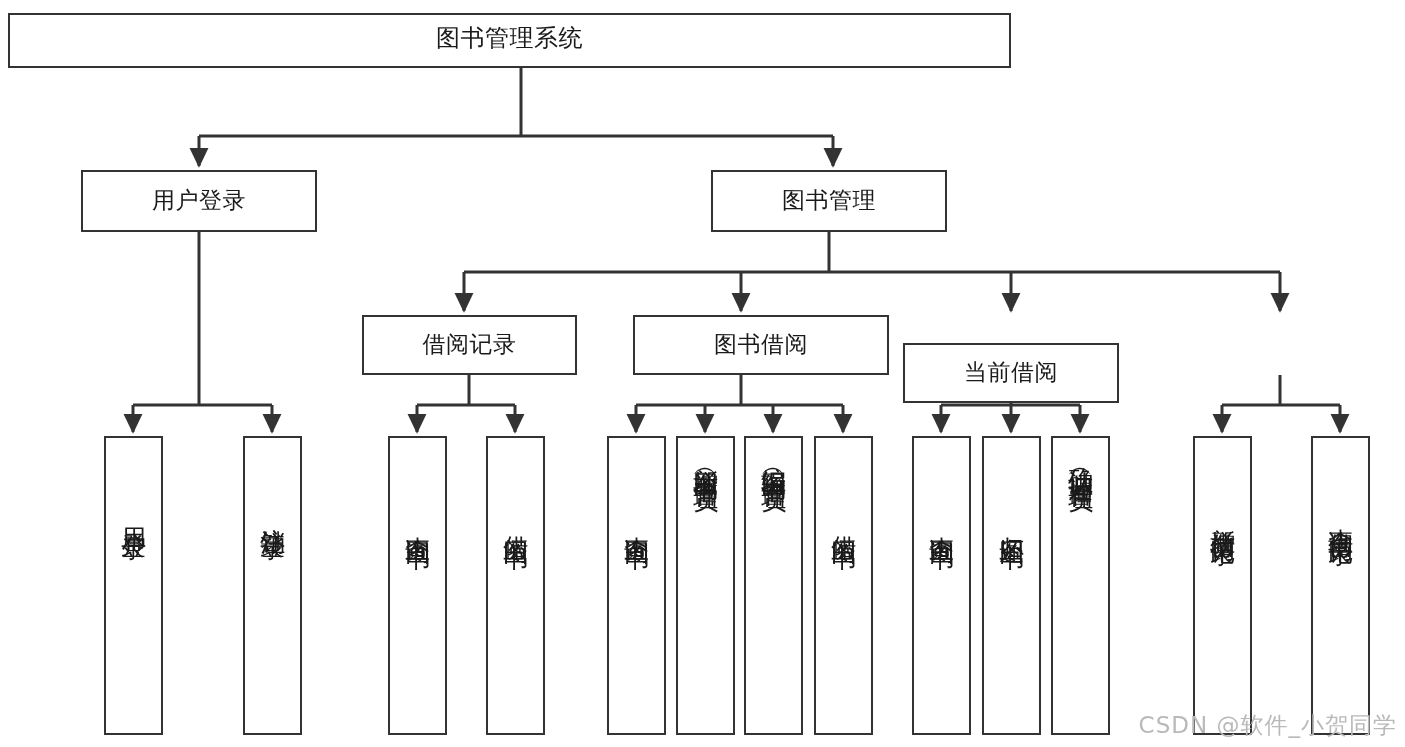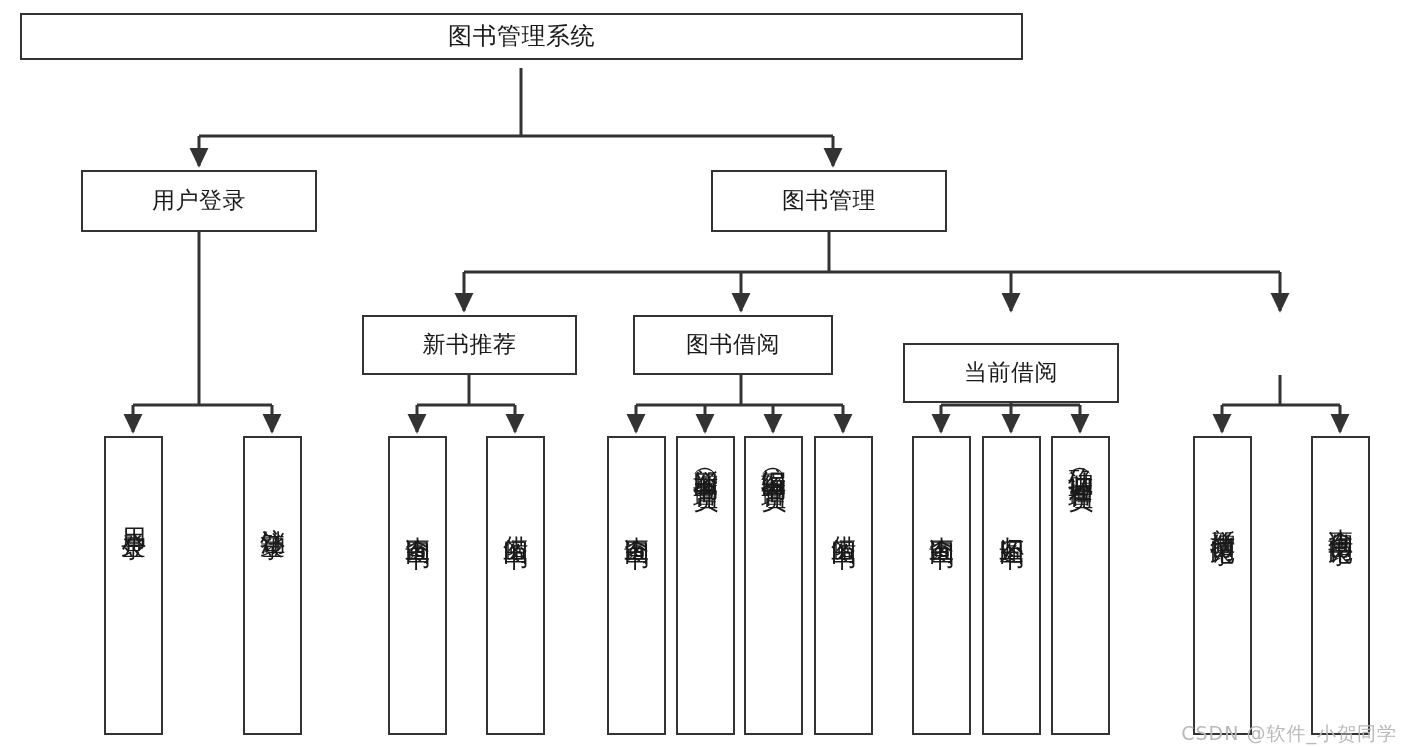--- a/index.html
+++ b/index.html
@@ -45,22 +45,22 @@
     letter-spacing:3px;
     white-space:nowrap;
     margin:0 auto;
   }
   .v-node.mid .lbl{margin-top:64px;}
   .v-node.midshort .lbl{margin-top:72px;}
   .v-node.tall .lbl{margin-top:4px;}
 
   #watermark{
     position:absolute;
-    right:8px;bottom:0;
-    font-size:19px;
+    right:8px;bottom:6px;
+    font-size:23px;
     color:#b9b9b9;
     letter-spacing:1px;
     z-index:5;
     pointer-events:none;
   }
 </style>
 </head>
 <body>
 
 <div id="stage">
@@ -108,35 +108,35 @@
       <path d="M 1011 405 L 1011 432" marker-end="url(#arw)"></path>
       <path d="M 1080 405 L 1080 432" marker-end="url(#arw)"></path>
 
       <path d="M 1280 375 L 1280 405"></path>
       <path d="M 1222 405 L 1340 405"></path>
       <path d="M 1222 405 L 1222 432" marker-end="url(#arw)"></path>
       <path d="M 1340 405 L 1340 432" marker-end="url(#arw)"></path>
     </g>
   </svg>
 
-  <div class="node h-node root" style="left:20px;top:13px;width:1003px;height:47px;">
+  <div class="node h-node root" style="left:8px;top:13px;width:1003px;height:55px;font-family:Liberation Mono, monospace;">
     <span class="lbl">图书管理系统</span>
   </div>
 
   <div class="node h-node" style="left:81px;top:170px;width:236px;height:62px;">
     <span class="lbl">用户登录</span>
   </div>
   <div class="node h-node" style="left:711px;top:170px;width:236px;height:62px;justify-content:center;">
     <span class="lbl">图书管理</span>
   </div>
 
   <div class="node h-node" style="left:362px;top:315px;width:215px;height:60px;">
-    <span class="lbl">新书推荐</span>
+    <span class="lbl">借阅记录</span>
   </div>
-  <div class="node h-node" style="left:633px;top:315px;width:200px;height:60px;">
+  <div class="node h-node" style="left:633px;top:315px;width:256px;height:60px;">
     <span class="lbl">图书借阅</span>
   </div>
   <div class="node h-node" style="left:903px;top:315px;width:216px;height:60px;margin-top:28px;">
     <span class="lbl">当前借阅</span>
   </div>
 
   <div class="node v-node mid" style="left:104px;top:436px;width:59px;height:299px;">
     <span class="lbl">用户登录</span>
   </div>
   <div class="node v-node mid" style="left:243px;top:436px;width:59px;height:299px;">

